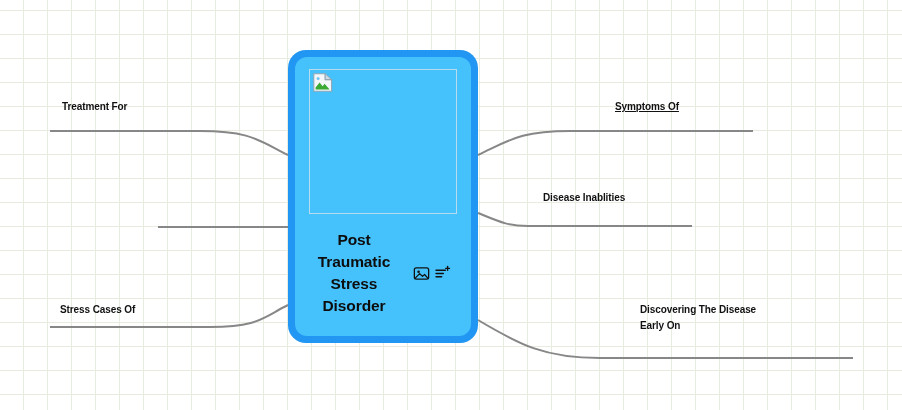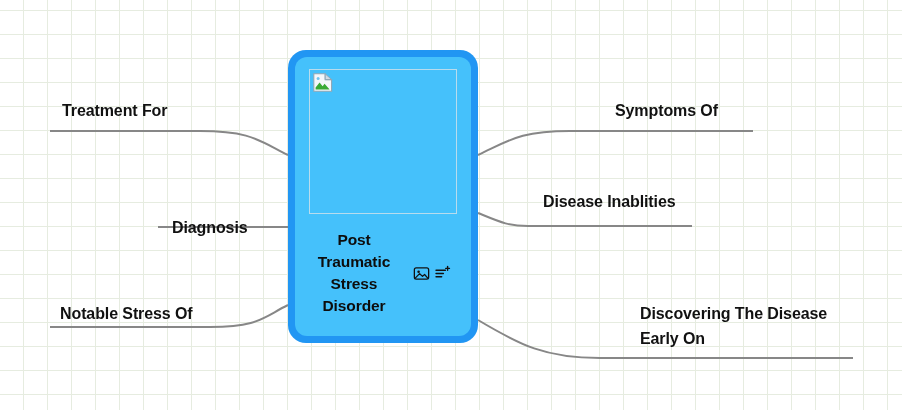--- a/index.html
+++ b/index.html
@@ -40,37 +40,37 @@
     fill: none;
     stroke: #878787;
     stroke-width: 2;
     stroke-linecap: butt;
   }
 
   
   .branch-label {
     position: absolute;
     color: #111111;
-    font-size: 16px;
+    font-size: 10px;
     font-weight: bold;
     letter-spacing: -0.1px;
     line-height: 1.55;
     white-space: pre-line;
   }
   .branch-label.left {
     text-align: left;
   }
   .branch-label.right {
     text-align: left;
   }
 
   #label-treatment-for   { left: 62px;  top: 99px; }
   #label-diagnosis       { left: 172px; top: 216px; }
   #label-notable-cases   { left: 60px;  top: 302px; }
-  #label-symptoms-of     { left: 615px; top: 99px; }
+  #label-symptoms-of     { left: 615px; top: 99px; text-decoration: underline; }
   #label-social-inablities { left: 543px; top: 190px; }
   #label-discovering     { left: 640px; top: 302px; }
 
   
   #central-card {
     position: absolute;
     left: 288px;
     top: 50px;
     width: 190px;
     height: 293px;
@@ -158,23 +158,22 @@
 
     <path d="M 478 155 C 510 140 520 131 570 131 L 753 131"></path>
 
     <path d="M 478 213 C 500 222 508 226 528 226 L 692 226"></path>
 
     <path d="M 478 320 C 520 345 545 358 600 358 L 853 358"></path>
   </svg>
 
   <div class="branch-label left" id="label-treatment-for">Treatment For</div>
 
-  <div class="branch-label left" id="label-diagnosis">Diagnosis</div>
-
-  <div class="branch-label left" id="label-notable-cases">Notable Stress Of</div>
+
+  <div class="branch-label left" id="label-notable-cases">Stress Cases Of</div>
 
   <div class="branch-label right" id="label-symptoms-of">Symptoms Of</div>
 
   <div class="branch-label right" id="label-social-inablities">Disease Inablities</div>
 
   <div class="branch-label right" id="label-discovering">Discovering The Disease
 Early On</div>
 
   <div id="central-card">
     <div id="card-inner">

